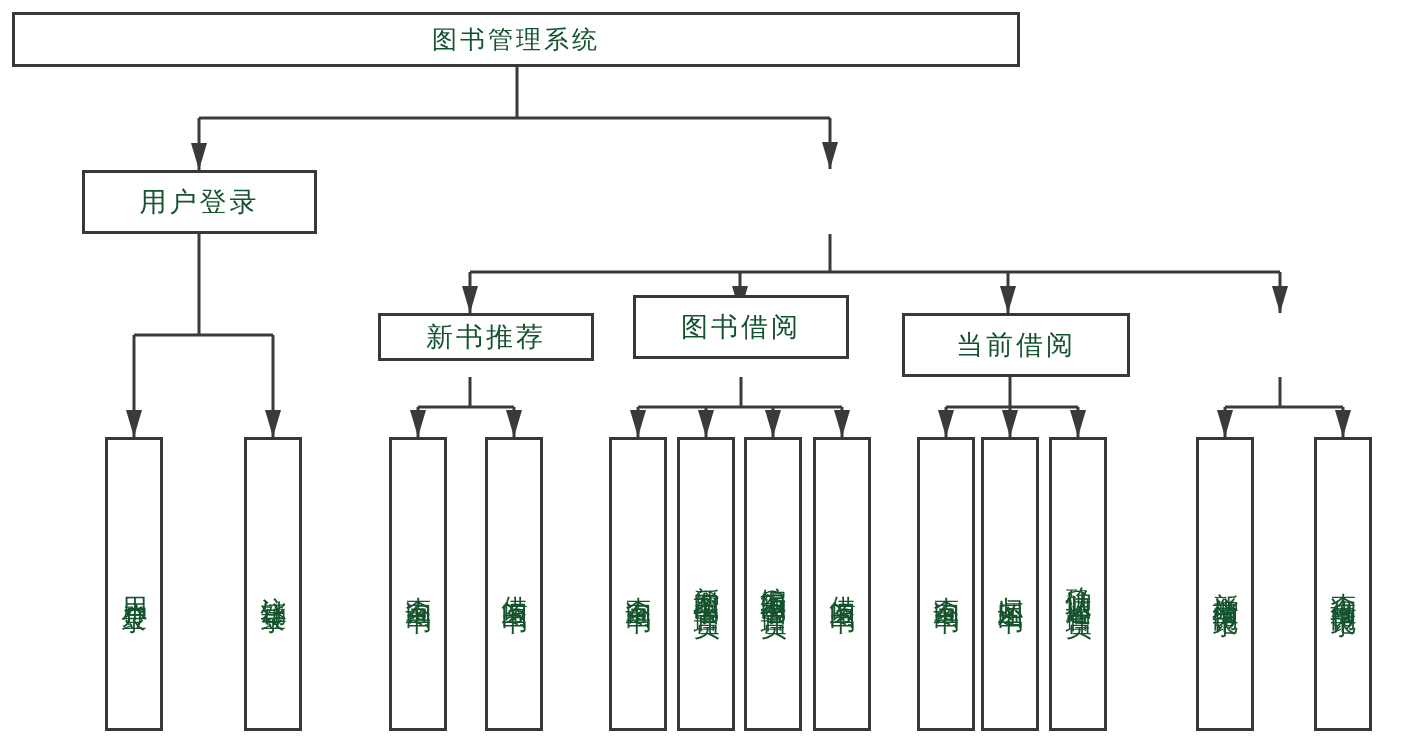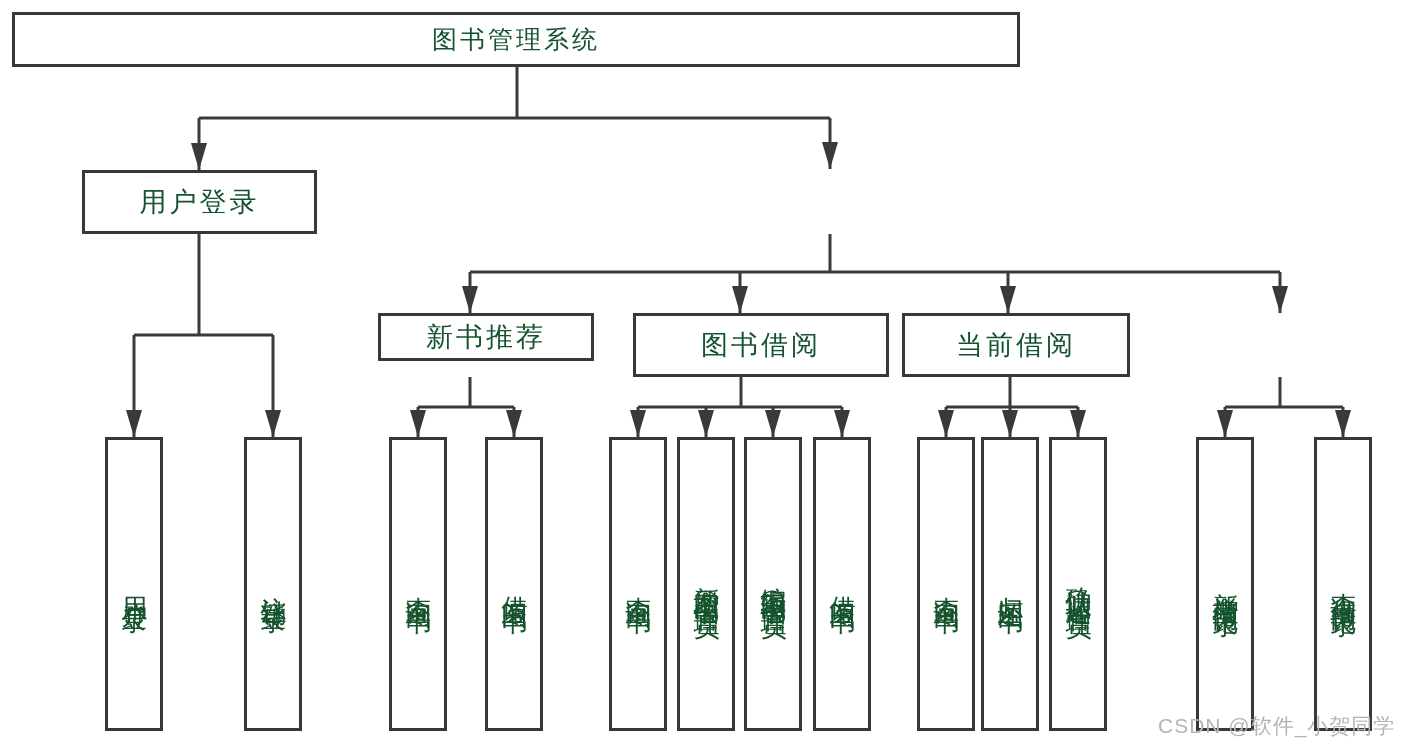--- a/index.html
+++ b/index.html
@@ -71,21 +71,21 @@
     <span>图书管理系统</span>
   </div>
 
   <div class="node t-mid" style="left:82px; top:170px; width:235px; height:64px;">
     <span>用户登录</span>
   </div>
 
   <div class="node t-mid" style="left:362px; top:313px; width:216px; height:48px;margin-left:16px;">
     <span>新书推荐</span>
   </div>
-  <div class="node t-mid" style="left:633px; top:313px; width:256px; height:64px;align-items:center;">
+  <div class="node t-mid" style="left:633px; top:295px; width:216px; height:64px;align-items:center;">
     <span>图书借阅</span>
   </div>
   <div class="node t-mid" style="left:902px; top:313px; width:228px; height:64px;">
     <span>当前借阅</span>
   </div>
 
   <div class="node" style="left:105px; top:437px; width:58px; height:294px;">
     <span class="vlbl">用户登录</span>
   </div>
   <div class="node" style="left:244px; top:437px; width:58px; height:294px;">
@@ -122,15 +122,14 @@
     <span class="vlbl">确认归还（管理员）</span>
   </div>
 
   <div class="node" style="left:1196px; top:437px; width:58px; height:294px;">
     <span class="vlbl">新增借阅记录</span>
   </div>
   <div class="node" style="left:1314px; top:437px; width:58px; height:294px;">
     <span class="vlbl">查询借阅记录</span>
   </div>
 
-  <div class="watermark">CSDN @软件_小贺同学</div>
 
 </div>
 
 </body></html>

